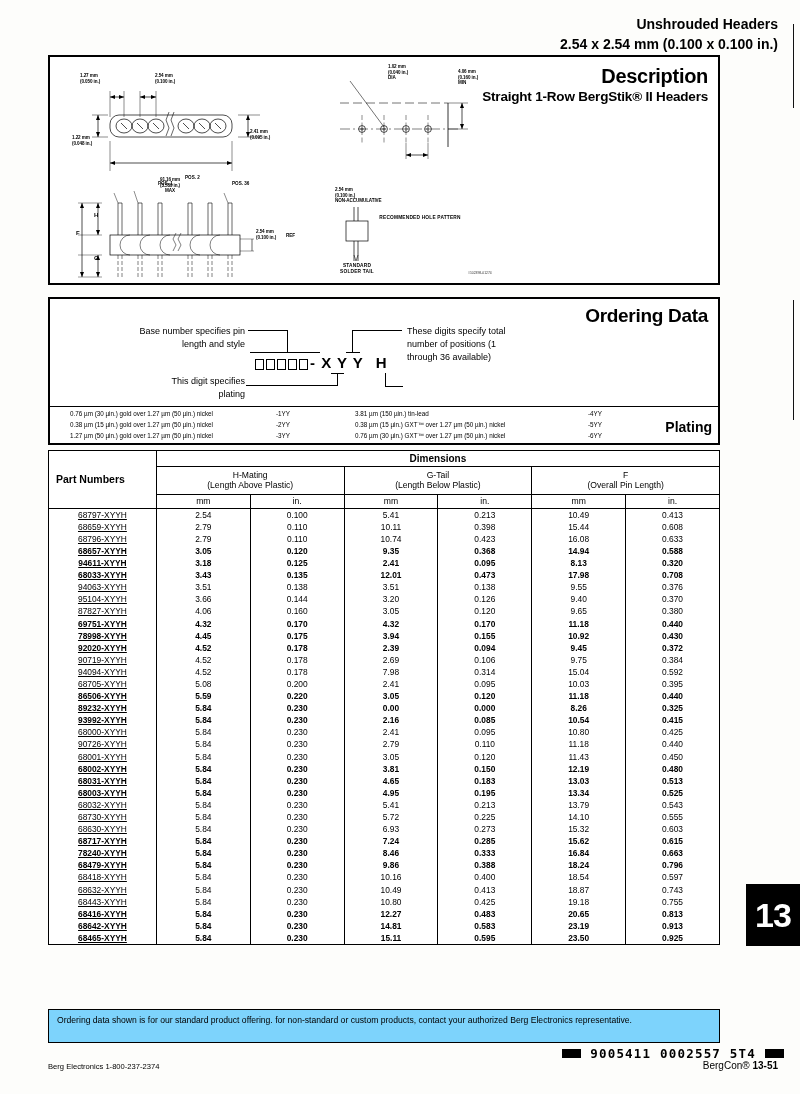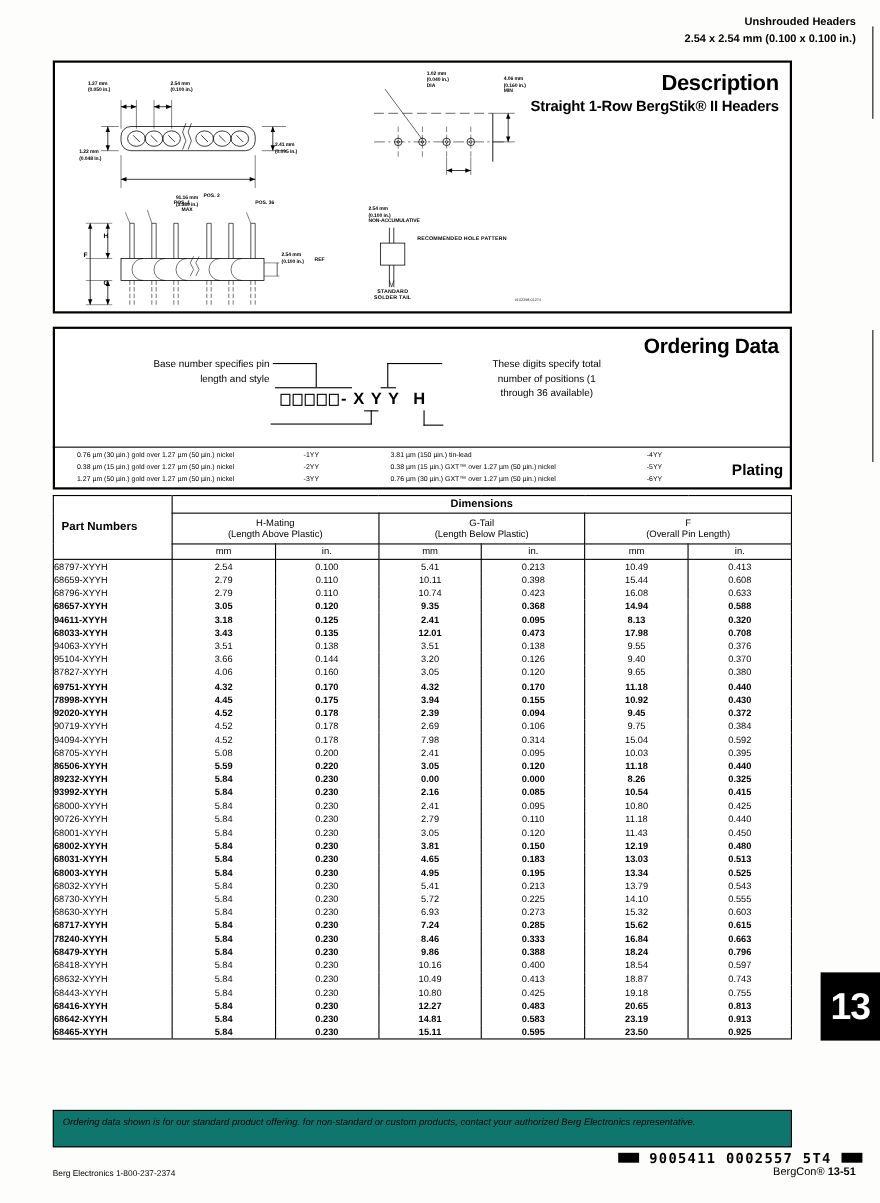--- a/index.html
+++ b/index.html
@@ -10,21 +10,21 @@
     font-family: "Liberation Sans", sans-serif;
     color: #000;
     position: relative;
     overflow: hidden;
   }
   .page { position:absolute; inset:0; }
 
   
   .top-header {
     position:absolute; right:22px; top:14px;
-    text-align:right; font-weight:bold; font-size:10px; line-height:1.45;
+    text-align:right; font-weight:bold; font-size:14px; line-height:1.45;
   }
 
   
   .box { position:absolute; border:2px solid #000; background:#fff; }
 
   #drawing-box { left:48px; top:55px; width:672px; height:230px; }
   #ordering-box { left:48px; top:297px; width:672px; height:148px; }
 
   
   .desc-title {
@@ -104,32 +104,32 @@
     border-bottom:1px solid #000;
   }
   #dim-table .hdr-unit {
     font-size:8.6px; padding:1px 0 2px; border-bottom:1.6px solid #000;
   }
   #dim-table .pn-head {
     font-size:10.5px; font-weight:bold; text-align:left; padding-left:7px;
     border-bottom:1.6px solid #000; border-left:none;
   }
   #dim-table td.pn {
-    text-align:left; padding-left:7px; font-size:8.4px; border-left:none;
+    text-align:center; padding-left:7px; font-size:8.4px; border-left:none;text-decoration:underline;
   }
   #dim-table td.val { font-size:8.4px; }
   #dim-table tr.data td { padding:1.05px 0; }
   #dim-table tr.bold td { font-weight:bold; }
   .col-pn { width:108px; }
   .col-v  { width:94px; }
 
   
   #note-box {
     position:absolute; left:48px; top:1009px; width:672px; height:34px;
-    border:1.8px solid #000; background:#0f766e;font-style:italic;
+    border:1.8px solid #000; background:#7dd3fc;
   }
   .note-txt {
     position:absolute; left:8px; top:4px; right:8px;
     font-size:8.6px; line-height:1.5;
   }
 
   
   #barcode {
     position:absolute; left:0; right:16px; top:1044px;
     text-align:right;
@@ -331,21 +331,22 @@
     </svg>
     <div class="draw-cap" style="left:272px; top:206px; width:70px; line-height:1.3;">STANDARD<br>SOLDER TAIL</div>
 
     <div class="tinycode" style="left:418px; top:214px;">#102398-01274</div>
   </div>
 
   <div class="box" id="ordering-box">
     <div class="ord-title">Ordering Data</div>
 
     <div class="ord-txt r" style="left:40px; top:26px; width:155px;">Base number specifies pin<br>length and style</div>
-    <div class="ord-txt" style="left:357px; top:26px; width:180px;text-align:center;">These digits specify total<br>number of positions (1<br>through 36 available)</div>
+    <div class="ord-txt r" style="left:40px; top:76px; width:155px;">This digit specifies<br>plating</div>
+    <div class="ord-txt" style="left:357px; top:26px; width:180px;">These digits specify total<br>number of positions (1<br>through 36 available)</div>
 
     <div class="leader" style="left:198px; top:31px; width:40px; height:1px;"></div>
     <div class="leader" style="left:237px; top:31px; width:1px; height:22px;"></div>
     <div class="leader" style="left:200px; top:53px; width:70px; height:1px;"></div>
 
     <div class="leader" style="left:302px; top:31px; width:1px; height:22px;"></div>
     <div class="leader" style="left:302px; top:31px; width:50px; height:1px;"></div>
     <div class="leader" style="left:296px; top:53px; width:14px; height:1px;"></div>
 
     <div class="leader" style="left:196px; top:86px; width:92px; height:1px;"></div>

